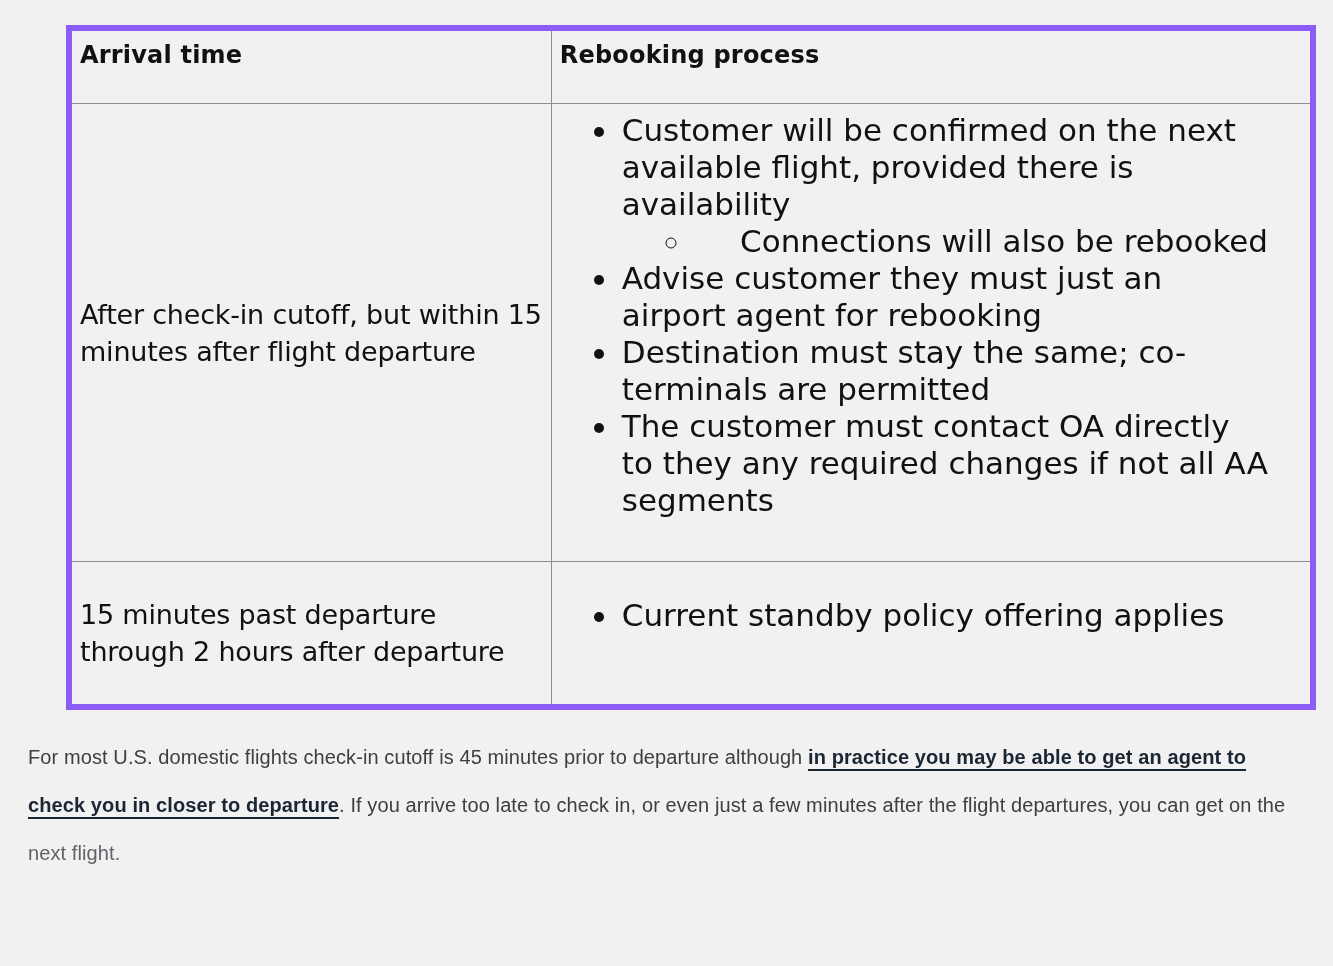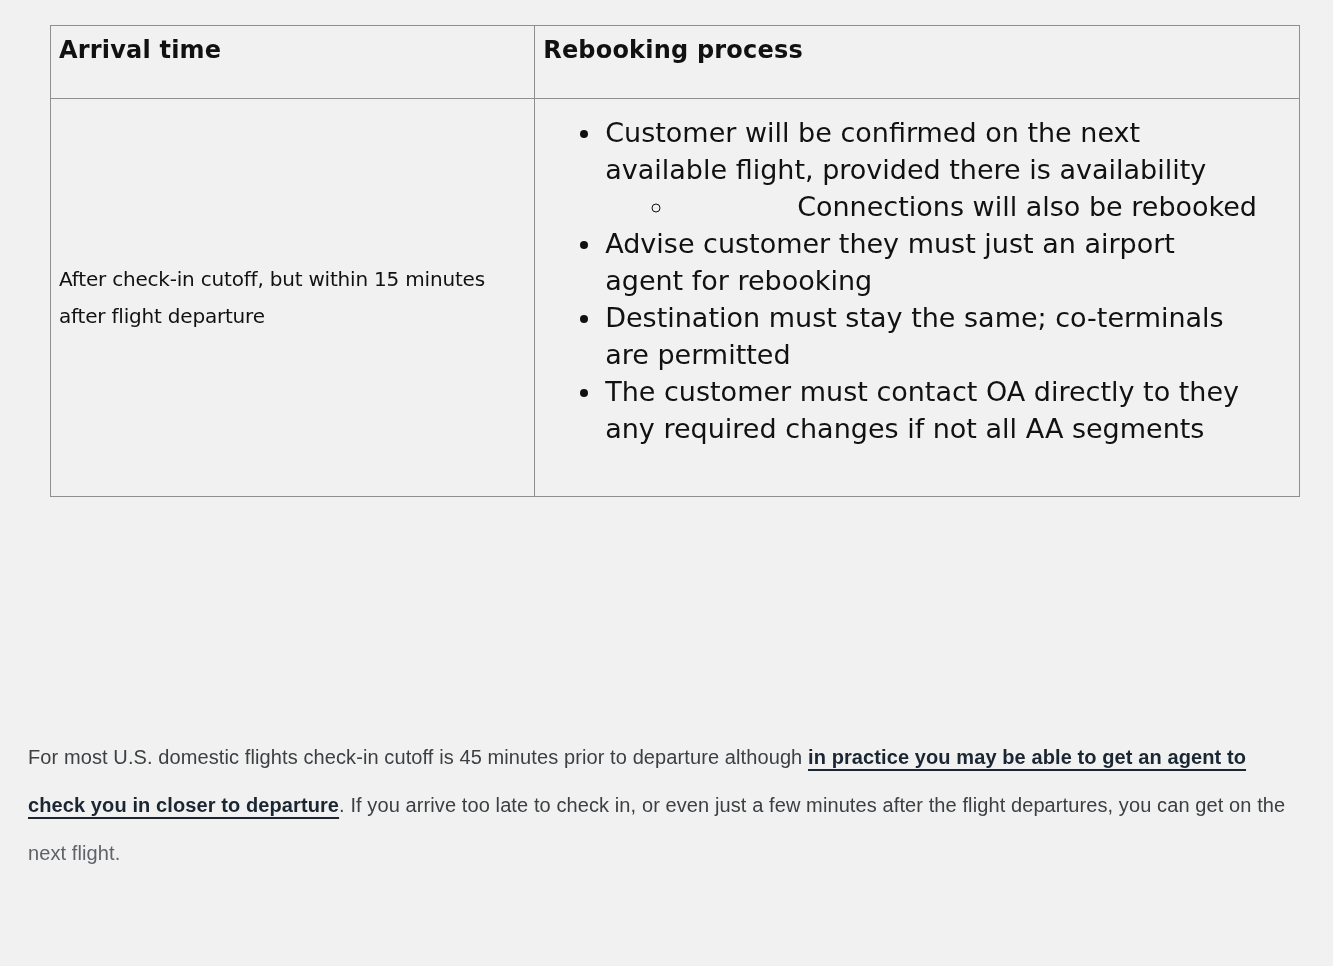--- a/index.html
+++ b/index.html
@@ -18,40 +18,40 @@
     left: 50px; top: 25px;
     width: 1250px;
     border-collapse: collapse;
     background: #f1f1f1;
     table-layout: fixed;
   }
   table.policy th, table.policy td {
     border: 1px solid #8f8f8f;
     outline: none;
   }
-  table.policy { border: 1px solid #8b5cf6; }
+  table.policy { border: 6px solid #8b5cf6; margin-left: 16px; }
   th.col-arrival { width: 428px; }
   th.col-rebooking { width: 676px; }
   table.policy th {
     vertical-align: top;
     text-align: left;
     font-size: 24px;
     font-weight: bold;
     padding: 10px 6px 34px 8px;
     letter-spacing: 0.2px;
   }
   tbody td { vertical-align: middle; }
   td.arrival-cell {
-    font-size: 20px;
+    font-size: 27px;
     line-height: 37px;
     letter-spacing: -0.2px;
     padding: 6px 4px 6px 8px;
   }
   td.rebooking-cell {
-    font-size: 27px;
+    font-size: 31px;
     line-height: 37px;
     padding: 0 42px 0 0;
   }
   tbody tr:nth-child(1) td { height: 398px; }
   tbody tr:nth-child(2) td { height: 145px; }
 
   ul.bullets {
     margin: 8px 0 42px 0;
     padding-left: 68px;
     list-style-type: disc;
@@ -102,20 +102,28 @@
             <ul class="bullets">
               <li>Customer will be confirmed on the next available flight, provided there is availability<ul class="sub">
                   <li>Connections will also be rebooked</li>
                 </ul></li>
               <li>Advise customer they must just an airport agent for rebooking</li>
               <li>Destination must stay the same; co-terminals are permitted</li>
               <li>The customer must contact OA directly to they any required changes if not all AA segments</li>
             </ul>
           </td>
         </tr>
+        <tr>
+          <td class="arrival-cell">15 minutes past departure through 2 hours after departure</td>
+          <td class="rebooking-cell">
+            <ul class="bullets">
+              <li>Current standby policy offering applies</li>
+            </ul>
+          </td>
+        </tr>
       </tbody>
   </table>
 
   <p class="footer-paragraph" style="color: rgb(60, 64, 67);">
     <span>For most U.S. domestic flights check-in cutoff is 45 minutes prior to departure although </span><a class="inline-link" style="color: rgb(27, 38, 51);">in practice you may be able to get an agent to check you in closer to departure</a><span>. If you arrive too late to check in, or even just a few minutes after the flight departures, you can get on the </span><span class="muted-text" style="color: rgb(95, 99, 104);">next flight.</span>
   </p>
 
 </div>
 
 </body></html>

